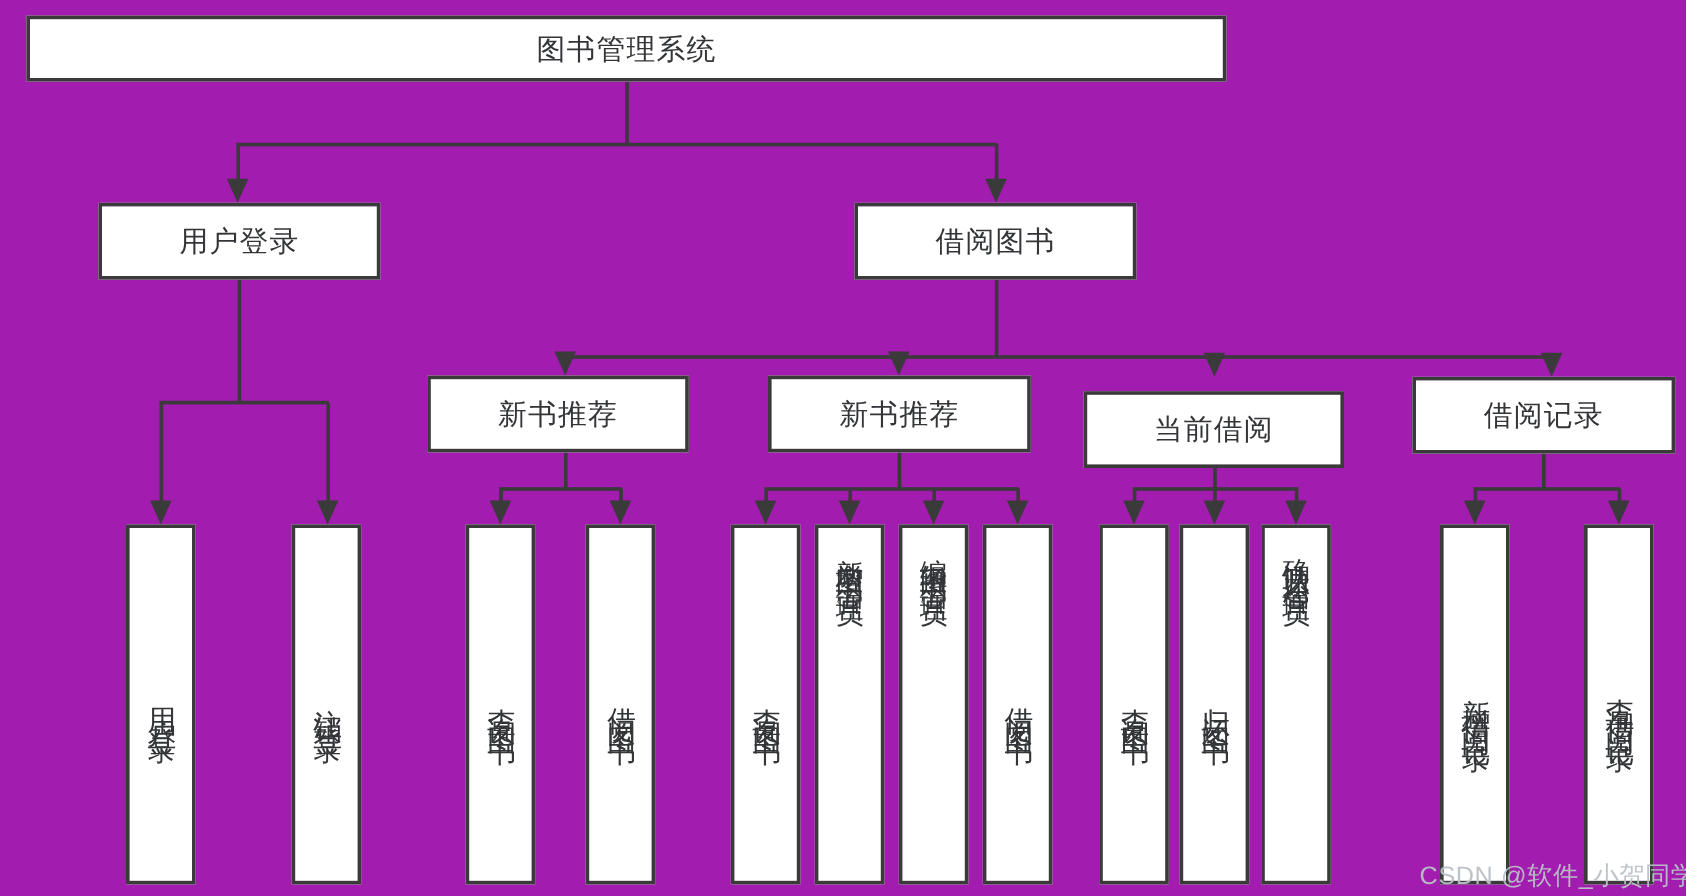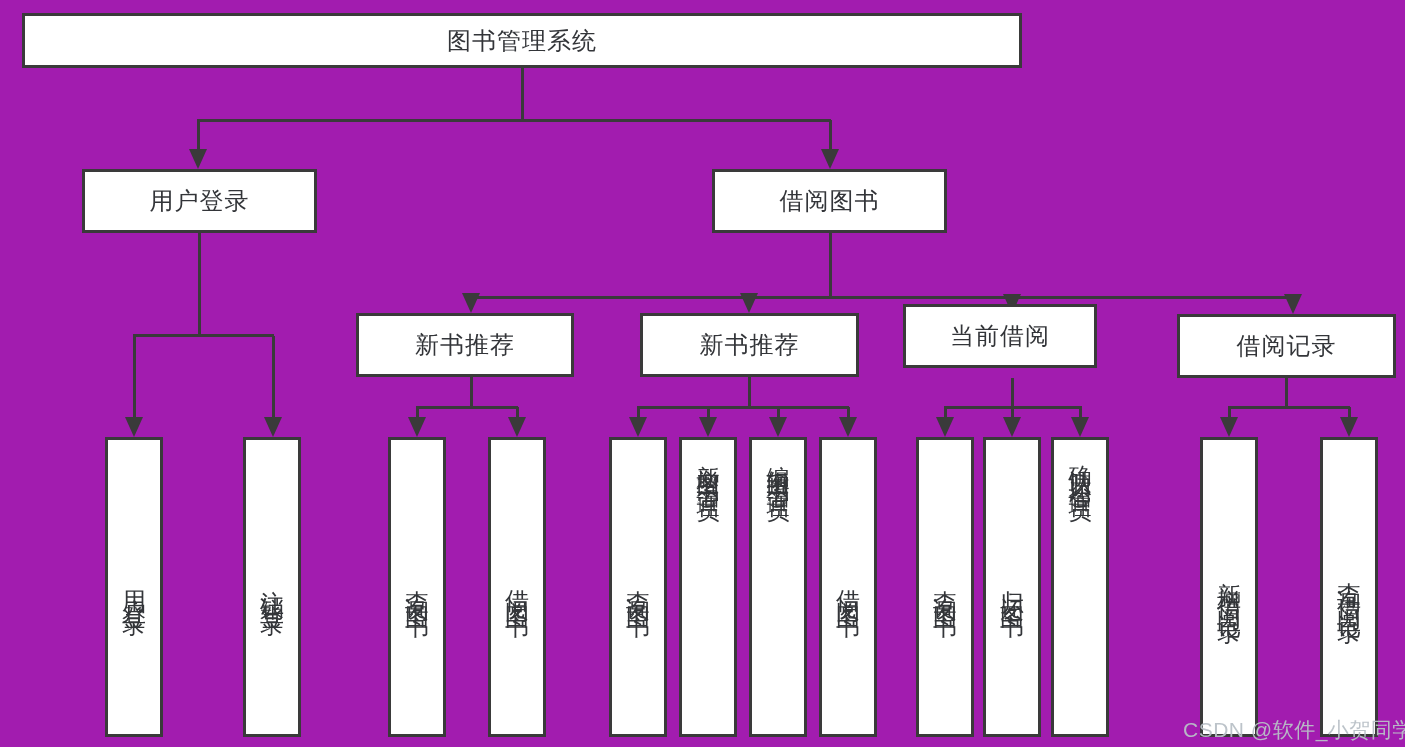--- a/index.html
+++ b/index.html
@@ -94,21 +94,21 @@
   <div class="node h" style="left:712px;top:169px;width:235px;height:64px">
     <span>借阅图书</span>
   </div>
 
   <div class="node h" style="left:356px;top:313px;width:218px;height:64px">
     <span>新书推荐</span>
   </div>
   <div class="node h" style="left:640px;top:313px;width:219px;height:64px">
     <span>新书推荐</span>
   </div>
-  <div class="node h" style="left:903px;top:304px;width:194px;height:64px">
+  <div class="node h" style="left:903px;top:326px;width:217px;height:64px">
     <span>当前借阅</span>
   </div>
   <div class="node h" style="left:1177px;top:314px;width:219px;height:64px">
     <span>借阅记录</span>
   </div>
 
   <div class="node v" style="left:105px">
     <span class="vtext">用户登录</span>
   </div>
   <div class="node v" style="left:243px">

